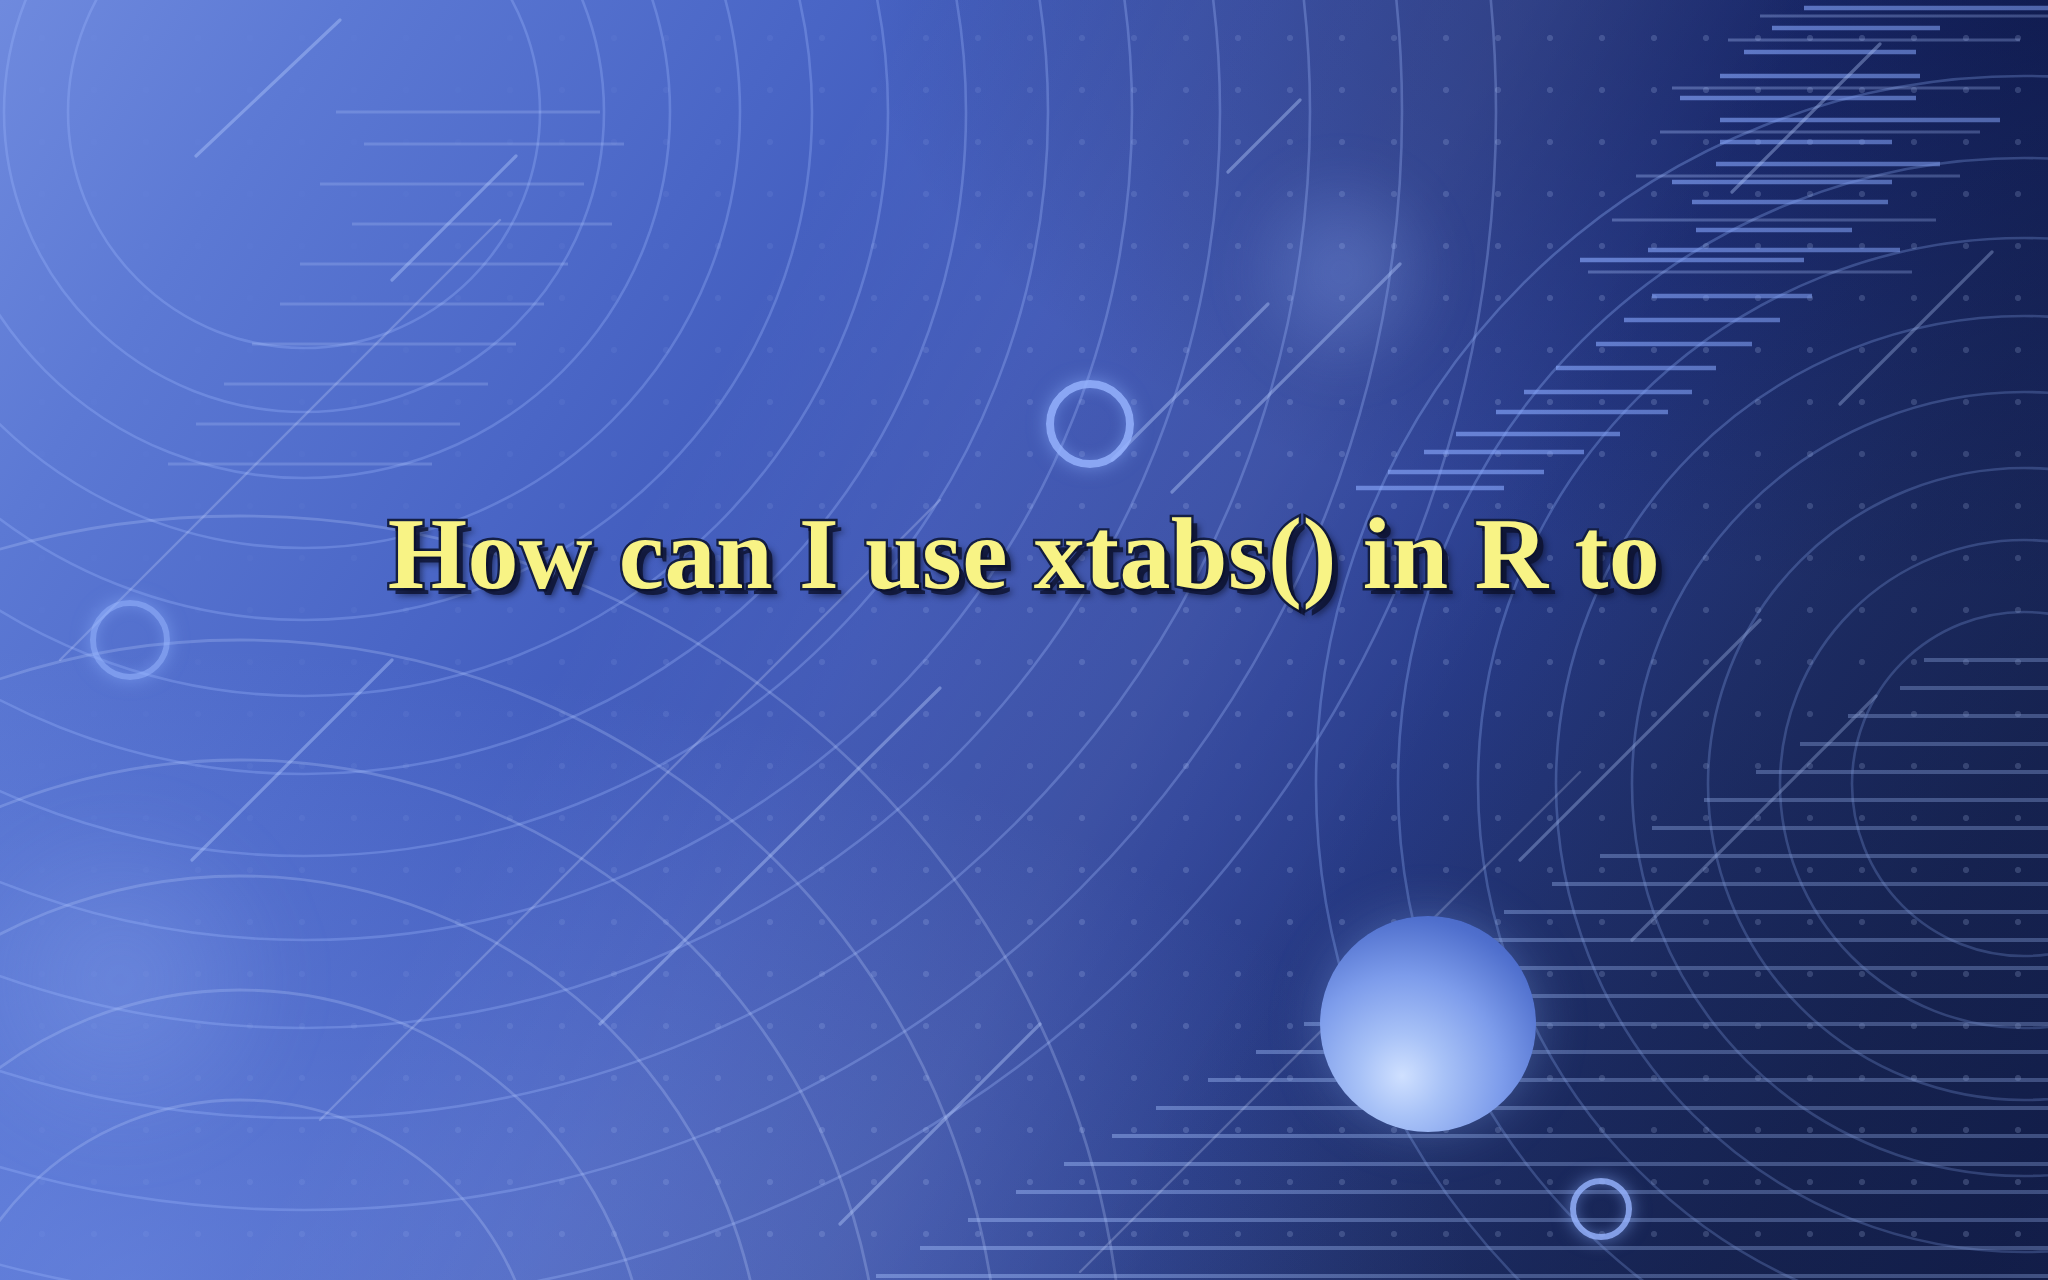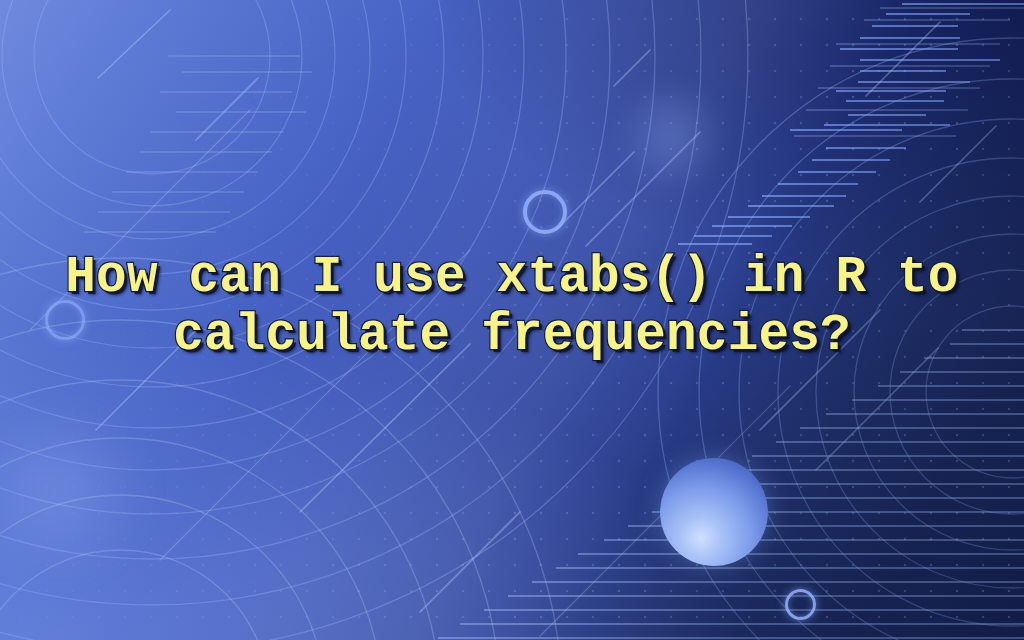--- a/index.html
+++ b/index.html
@@ -124,21 +124,21 @@
   
   .title-wrap {
     position: absolute;
     left: 0; right: 0;
     top: 249px;
     text-align: center;
     padding: 0 40px;
     box-sizing: border-box;
   }
   .title-line {
-    font-family: Liberation Mono, monospace;
+    font-family: Liberation Serif, serif;
     font-weight: bold;
     font-size: 51px;
     line-height: 58px;
     letter-spacing: 0.2px;
     color: #f8f385;
     margin: 0;
     white-space: nowrap;
     -webkit-text-stroke: 2.4px #141f45;
     paint-order: stroke fill;
     text-shadow:
@@ -295,16 +295,15 @@
   <div class="orb orb-soft-left"></div>
   <div class="orb orb-sphere-glow"></div>
   <div class="orb orb-sphere"></div>
 
   <div class="ring ring-a"></div>
   <div class="ring ring-b"></div>
   <div class="ring ring-c"></div>
 
   <div class="title-wrap">
     <div class="title-line">How can I use xtabs() in R to</div>
-    <div class="title-line">calculate frequencies?</div>
   </div>
 
 </div>
 
 </body></html>

